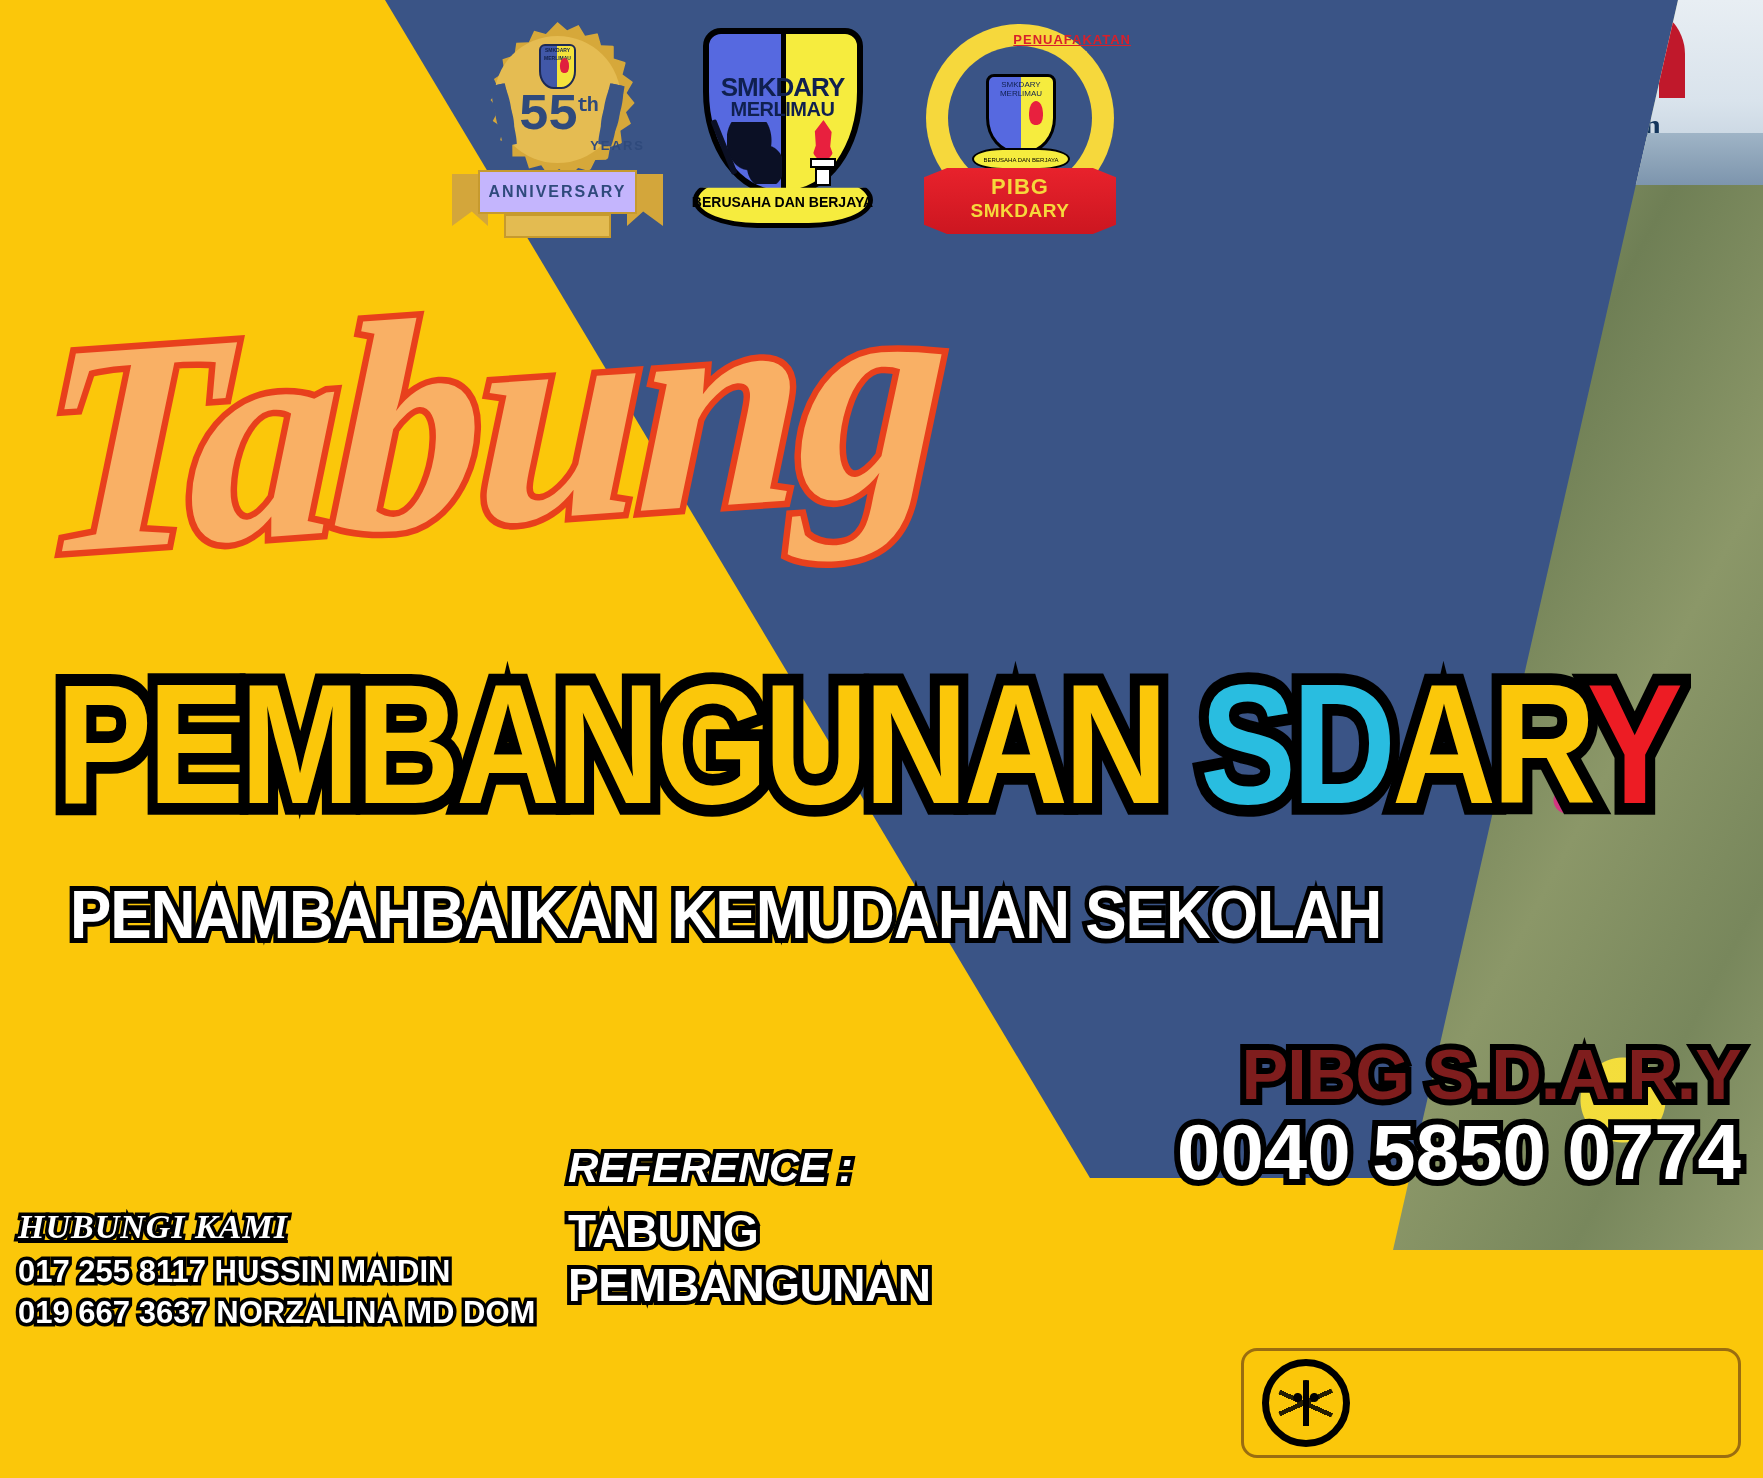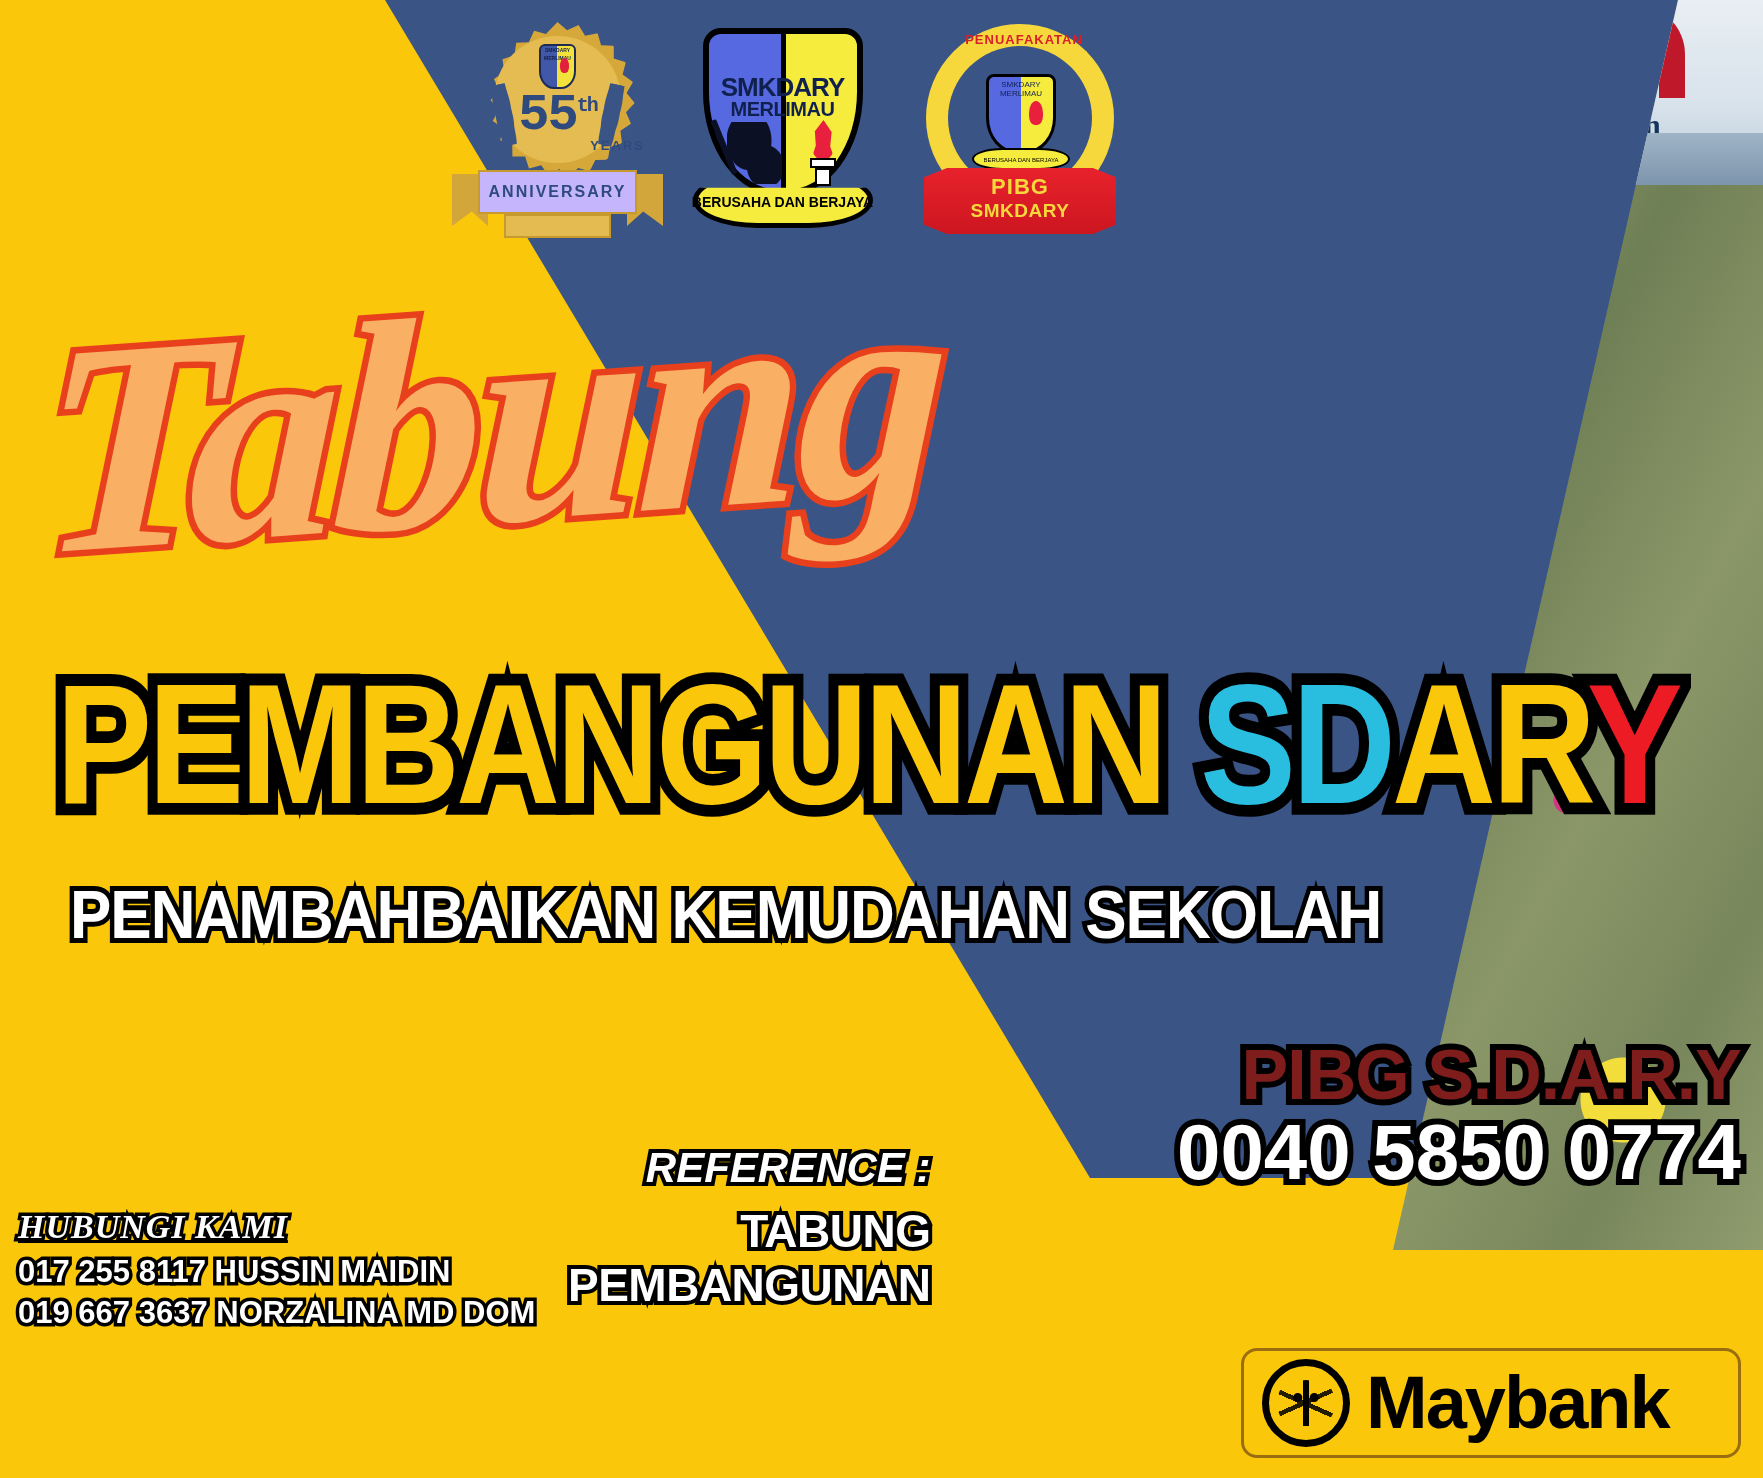--- a/index.html
+++ b/index.html
@@ -194,22 +194,22 @@
   }
 
   
   .pibg{ width:200px; height:220px; }
   .pibg .arc{
     position:absolute; left:6px; top:2px; width:188px; height:188px;
     border:22px solid #F6D83C; border-radius:50%;
     border-bottom-color:transparent;
   }
   .pibg .arc-txt{
-    position:absolute; left:4px; top:10px; width:200px; text-align:center;
-    font-weight:bold; font-size:13px; color:#D8202B; letter-spacing:1px;
+    position:absolute; left:11px; top:10px; width:200px; text-align:right;
+    font-weight:bold; font-size:13px; color:#D8202B; letter-spacing:1px;text-decoration:underline;
   }
   .pibg .mini-shield{
     position:absolute; left:66px; top:52px; width:70px; height:80px;
     background:linear-gradient(90deg,#5669E0 50%, #F6EC3E 50%);
     border:3px solid #000; border-radius:8px 8px 45% 45%;
     font-size:8px; color:#10204f; text-align:center; line-height:1.1; overflow:hidden; padding-top:4px;
   }
   .pibg .mini-flame{
     position:absolute; right:10px; top:24px; width:14px; height:24px;
     background:#E8203E; border-radius:50% 50% 40% 40%;
@@ -288,21 +288,21 @@
     color:#fff; margin-bottom:6px;text-decoration:underline;
   }
   .contact .row{
     font-weight:bold; font-size:31px; letter-spacing:0px; line-height:1.32;
     -webkit-text-stroke:7px #000; paint-order: stroke fill; color:#fff;
     white-space:nowrap;
   }
 
   
   .reference{
-    position:absolute; left:568px; top:1144px; color:#fff;text-align:right;
+    position:absolute; left:568px; top:1144px; color:#fff;
   }
   .reference .lbl{
     font-style:italic; font-weight:bold; font-size:42px;
     -webkit-text-stroke:8px #000; paint-order: stroke fill; color:#fff;
     letter-spacing:0px; margin-bottom:12px;
   }
   .reference .val{
     font-weight:bold; font-size:46px; line-height:1.18;
     -webkit-text-stroke:8px #000; paint-order: stroke fill; color:#fff;
     letter-spacing:-.5px;
@@ -446,16 +446,15 @@
     <div class="val">PEMBANGUNAN</div>
   </div>
 
   <div class="pay">
     <div class="acc-name">PIBG S.D.A.R.Y</div>
     <div class="acc-num">0040 5850 0774</div>
   </div>
 
   <div class="maybank">
     <div class="tiger"></div>
-    <div class="wordmark">Maybank</div>
   </div>
 
 </div>
 
 </body></html>

